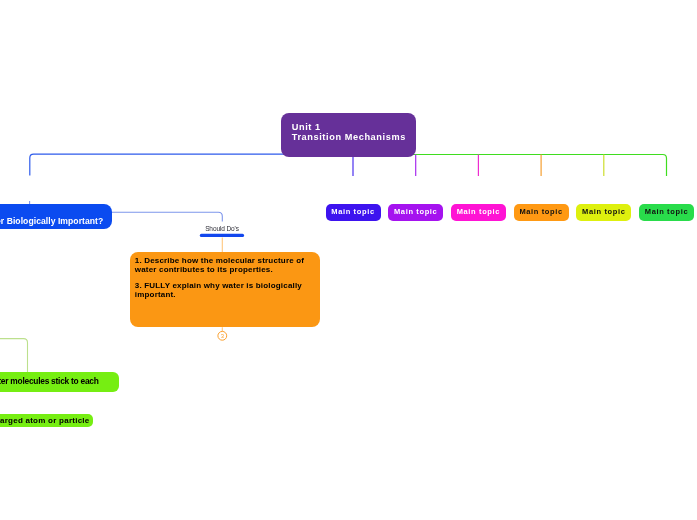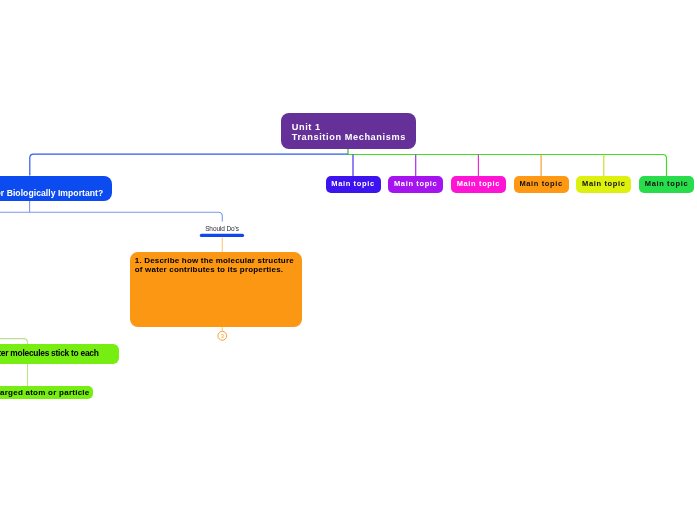--- a/index.html
+++ b/index.html
@@ -1,19 +1,19 @@
 <!DOCTYPE html>
 <html><head>
 <meta charset="utf-8">
 <style>
   html,body{margin:0;padding:0;}
   body{width:697px;height:520px;background:#ffffff;overflow:hidden;
        font-family:"Liberation Sans", sans-serif;position:relative;}
   .abs{position:absolute;box-sizing:border-box;}
-  .node{display:flex;align-items:center;font-weight:bold;white-space:nowrap;}
+  .node{display:flex;align-items:center;font-weight:bold;white-space:nowrap;margin-top:28px;}
 </style>
 </head>
 <body>
 <svg class="abs" style="left:0;top:0;" width="697" height="520" fill="none">
 
   <path d="M348 148.5 V154.2" stroke="#44c41c" stroke-width="1.3"></path>
 
   <path d="M348 154.2 H33.6 Q29.8 154.2 29.8 158 V175.6" stroke="#2e5beb" stroke-width="1.2"></path>
 
   <path d="M348 154.5 H662.7 Q666.5 154.5 666.5 158.3 V176" stroke="#3fdd1f" stroke-width="1.2"></path>
@@ -30,32 +30,33 @@
   <rect x="199.8" y="233.8" width="44.3" height="3.2" rx="1.6" fill="#1247ee"></rect>
 
   <path d="M222.3 237.5 V252" stroke="#ffc77e" stroke-width="1.1"></path>
   <path d="M222.3 327.3 V331.2" stroke="#ffc77e" stroke-width="1.1"></path>
   <circle cx="222.3" cy="335.8" r="4.4" fill="#ffffff" stroke="#fba02f" stroke-width="1"></circle>
   <text x="222.3" y="337.9" font-size="5.8" fill="#fba02f" text-anchor="middle" font-family="Liberation Sans">3</text>
 
   <path d="M0 338.6 H23.5 Q27.5 338.6 27.5 342.6 V385.9" stroke="#bce08d" stroke-width="1.1"></path>
 </svg>
 
-<div class="abs" style="left:281px;top:113px;width:135px;height:36px;background:#663099;border-radius:8px;color:#fff;font-weight:bold;font-size:9.2px;letter-spacing:0.6px;line-height:9.7px;padding:10.2px 0 0 10.7px;white-space:nowrap;">Unit&nbsp;1<br>Transition&nbsp;Mechanisms</div>
+<div class="abs" style="left:281px;top:113px;width:135px;height:44px;background:#663099;border-radius:8px;color:#fff;font-weight:bold;font-size:9.2px;letter-spacing:0.6px;line-height:9.7px;padding:10.2px 0 0 10.7px;white-space:nowrap;">Unit&nbsp;1<br>Transition&nbsp;Mechanisms</div>
 
 <div class="abs node" style="left:325.5px;top:175.7px;width:55px;height:17.8px;background:#3d13ef;border-radius:5px;color:#fff;font-size:7.5px;letter-spacing:0.63px;justify-content:center;align-items:flex-start;padding-top:3.4px;">Main&nbsp;topic</div>
 <div class="abs node" style="left:388.2px;top:175.7px;width:55px;height:17.8px;background:#a513ef;border-radius:5px;color:#fff;font-size:7.5px;letter-spacing:0.63px;justify-content:center;align-items:flex-start;padding-top:3.4px;">Main&nbsp;topic</div>
 <div class="abs node" style="left:450.9px;top:175.7px;width:55px;height:17.8px;background:#ff13d4;border-radius:5px;color:#fff;font-size:7.5px;letter-spacing:0.63px;justify-content:center;align-items:flex-start;padding-top:3.4px;">Main&nbsp;topic</div>
 <div class="abs node" style="left:513.6px;top:175.7px;width:55px;height:17.8px;background:#ff9913;border-radius:5px;color:#111;font-size:7.5px;letter-spacing:0.63px;justify-content:center;align-items:flex-start;padding-top:3.4px;">Main&nbsp;topic</div>
 <div class="abs node" style="left:576.3px;top:175.7px;width:55px;height:17.8px;background:#def00e;border-radius:5px;color:#111;font-size:7.5px;letter-spacing:0.63px;justify-content:center;align-items:flex-start;padding-top:3.4px;">Main&nbsp;topic</div>
 <div class="abs node" style="left:639px;top:175.7px;width:55px;height:17.8px;background:#29dc4b;border-radius:5px;color:#111;font-size:7.5px;letter-spacing:0.63px;justify-content:center;align-items:flex-start;padding-top:3.4px;">Main&nbsp;topic</div>
 
 <div class="abs node" style="left:-109px;top:175.8px;width:220.5px;height:25.3px;background:#0b4bf0;border-radius:8px;color:#fff;font-size:8.6px;letter-spacing:0.05px;justify-content:flex-end;align-items:flex-start;padding-top:12.1px;padding-right:8.2px;">Why&nbsp;is&nbsp;Water&nbsp;Biologically&nbsp;Important?</div>
 
 <div class="abs" style="left:172px;top:224.5px;width:100px;text-align:center;font-size:6.5px;letter-spacing:-0.1px;color:#2b2b35;">Should&nbsp;Do's</div>
 
-<div class="abs" style="left:130px;top:252px;width:172px;height:75.3px;background:#fb9713;border-radius:8px;color:#000;font-weight:bold;font-size:8px;letter-spacing:0.18px;line-height:8.6px;padding:5.4px 4.8px 0;">
+<div class="abs" style="left:130px;top:252px;width:190px;height:75.3px;background:#fb9713;border-radius:8px;color:#000;font-weight:bold;font-size:8px;letter-spacing:0.18px;line-height:8.6px;padding:5.4px 4.8px 0;">
   <div>1. Describe how the molecular structure of water contributes to its properties.</div>
+  <div style="margin-top:7.9px;">3. FULLY explain why water is biologically important.</div>
 </div>
 
 <div class="abs node" style="left:-40.8px;top:344.3px;width:160px;height:20.2px;background:#76ee12;border-radius:6px;color:#000;font-size:8.4px;letter-spacing:-0.25px;justify-content:flex-end;align-items:flex-start;padding-top:3.4px;padding-right:20.6px;">Water&nbsp;molecules&nbsp;stick&nbsp;to&nbsp;each</div>
 
 <div class="abs node" style="left:-27px;top:385.9px;width:120px;height:13.6px;background:#76ee12;border-radius:5px;color:#000;font-size:8px;letter-spacing:0.25px;justify-content:flex-end;padding-right:3.5px;">charged&nbsp;atom&nbsp;or&nbsp;particle</div>
 
 </body></html>

